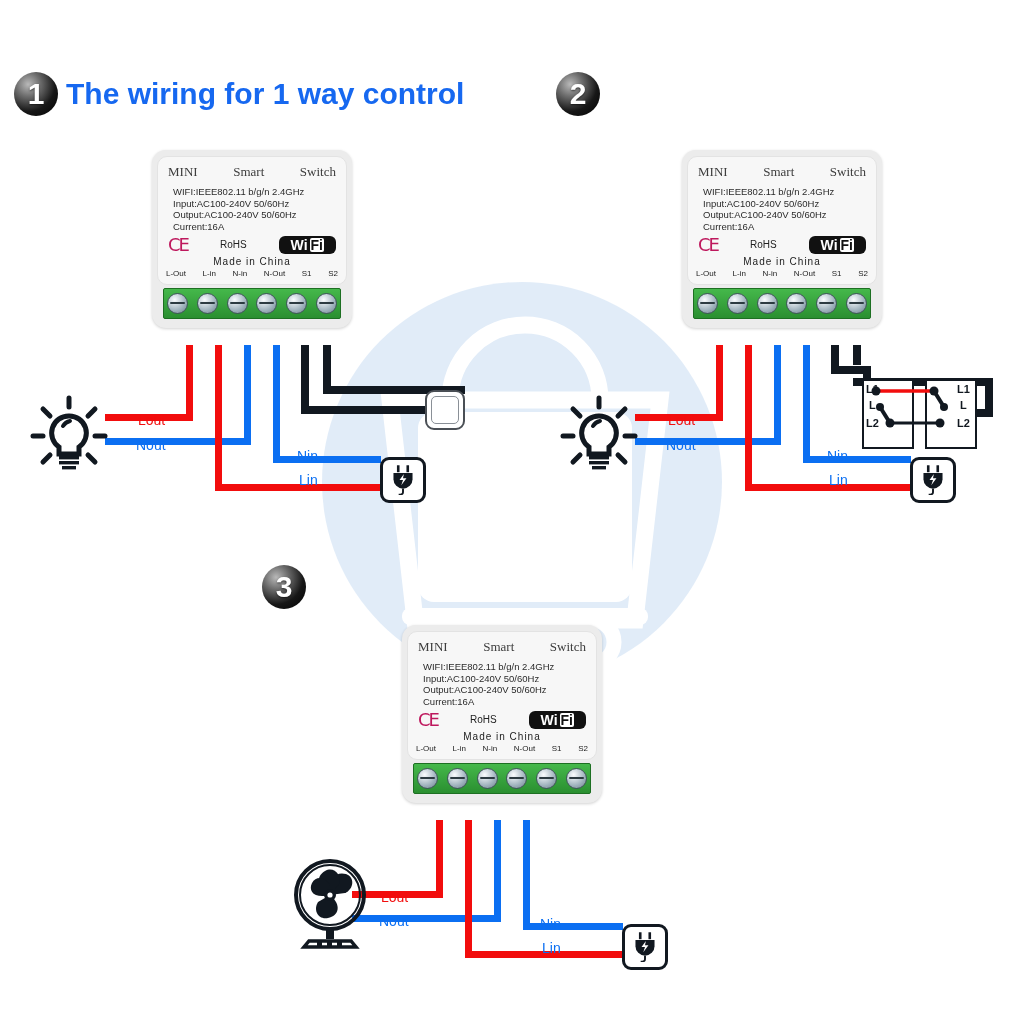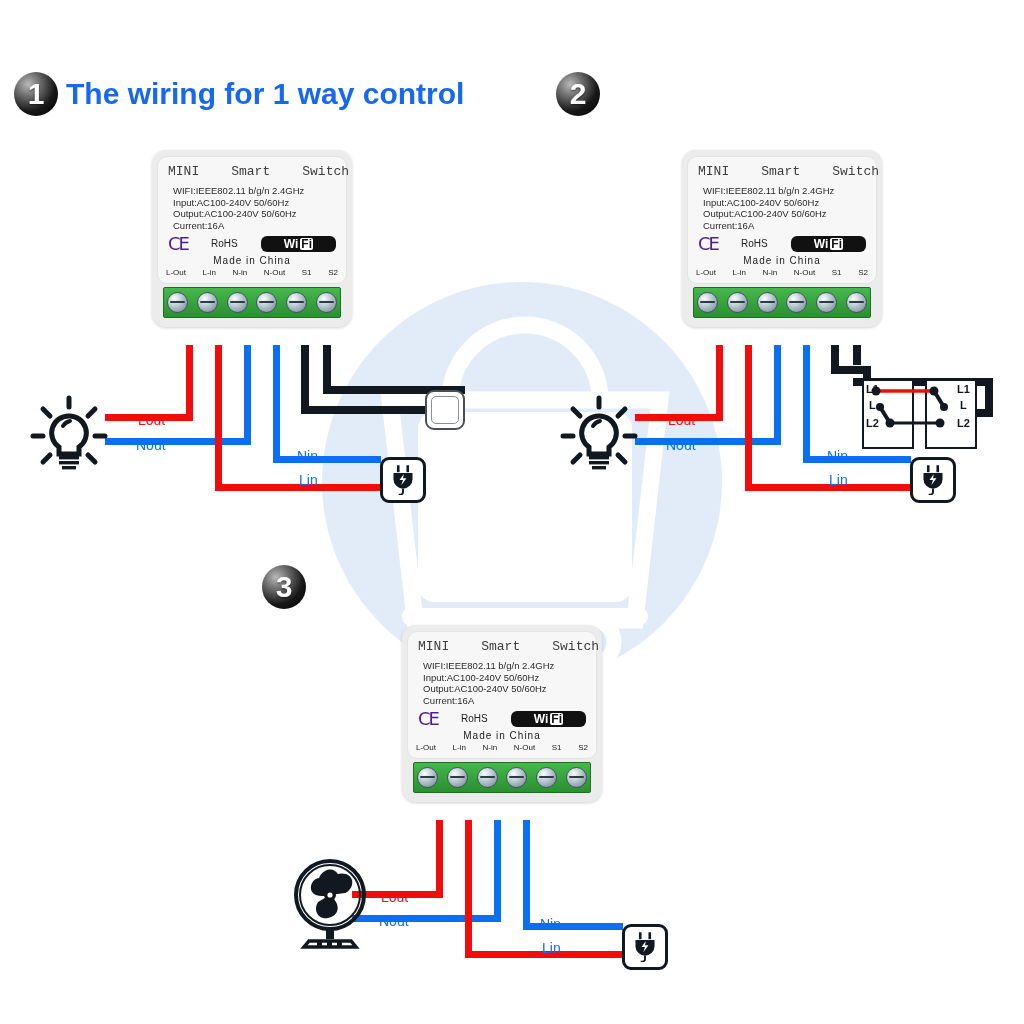--- a/index.html
+++ b/index.html
@@ -45,29 +45,29 @@
   .dev-shell{
     background:#ececec;border-radius:14px;padding:6px 5px 0 5px;
     box-shadow:0 1px 3px rgba(0,0,0,.18);
   }
   .dev-face{
     background:#f7f7f7;border-radius:10px;padding:7px 6px 3px 6px;
     border:1px solid #e3e3e3;
   }
   .dev-head{
     display:flex;justify-content:space-between;font-size:13px;color:#3d3d3d;
-    padding:0 4px 6px 4px;font-family:Liberation Mono, monospace;gap:32px;
+    padding:0 4px 6px 4px;font-family:Liberation Serif, serif;gap:32px;
   }
   .dev-specs{font-size:9.5px;line-height:11.6px;color:#2b2b2b;padding-left:9px;}
   .dev-row{display:flex;align-items:center;justify-content:space-between;padding:2px 4px 0 4px;}
-  .ce{font-size:18px;color:#4c1d95;font-family:"DejaVu Sans",sans-serif;letter-spacing:-2px;}
+  .ce{font-size:18px;color:#be185d;font-family:"DejaVu Sans",sans-serif;letter-spacing:-2px;}
   .rohs{font-size:10px;color:#222;}
   .wifi-badge{
-    background:#111;color:#fff;border-radius:6px;font-size:12px;font-weight:bold;
-    padding:2px 23px;display:flex;gap:2px;line-height:1;
+    background:#111;color:#fff;border-radius:6px;font-size:14px;font-weight:bold;
+    padding:2px 12px;display:flex;gap:2px;line-height:1;
   }
   .wifi-badge i{font-style:normal;background:#fff;color:#111;border-radius:2px;padding:0 1px;}
   .made{text-align:center;font-size:10px;color:#222;letter-spacing:1px;margin-top:1px;}
   .terminals-lbl{
     display:flex;justify-content:space-between;font-size:8px;color:#222;
     padding:2px 2px 3px 2px;
   }
   .tblock{
     margin:3px 6px 0 6px;background:#2f9e35;border:1px solid #1d6f22;border-radius:2px;
     padding:4px 3px;display:flex;justify-content:space-between;

